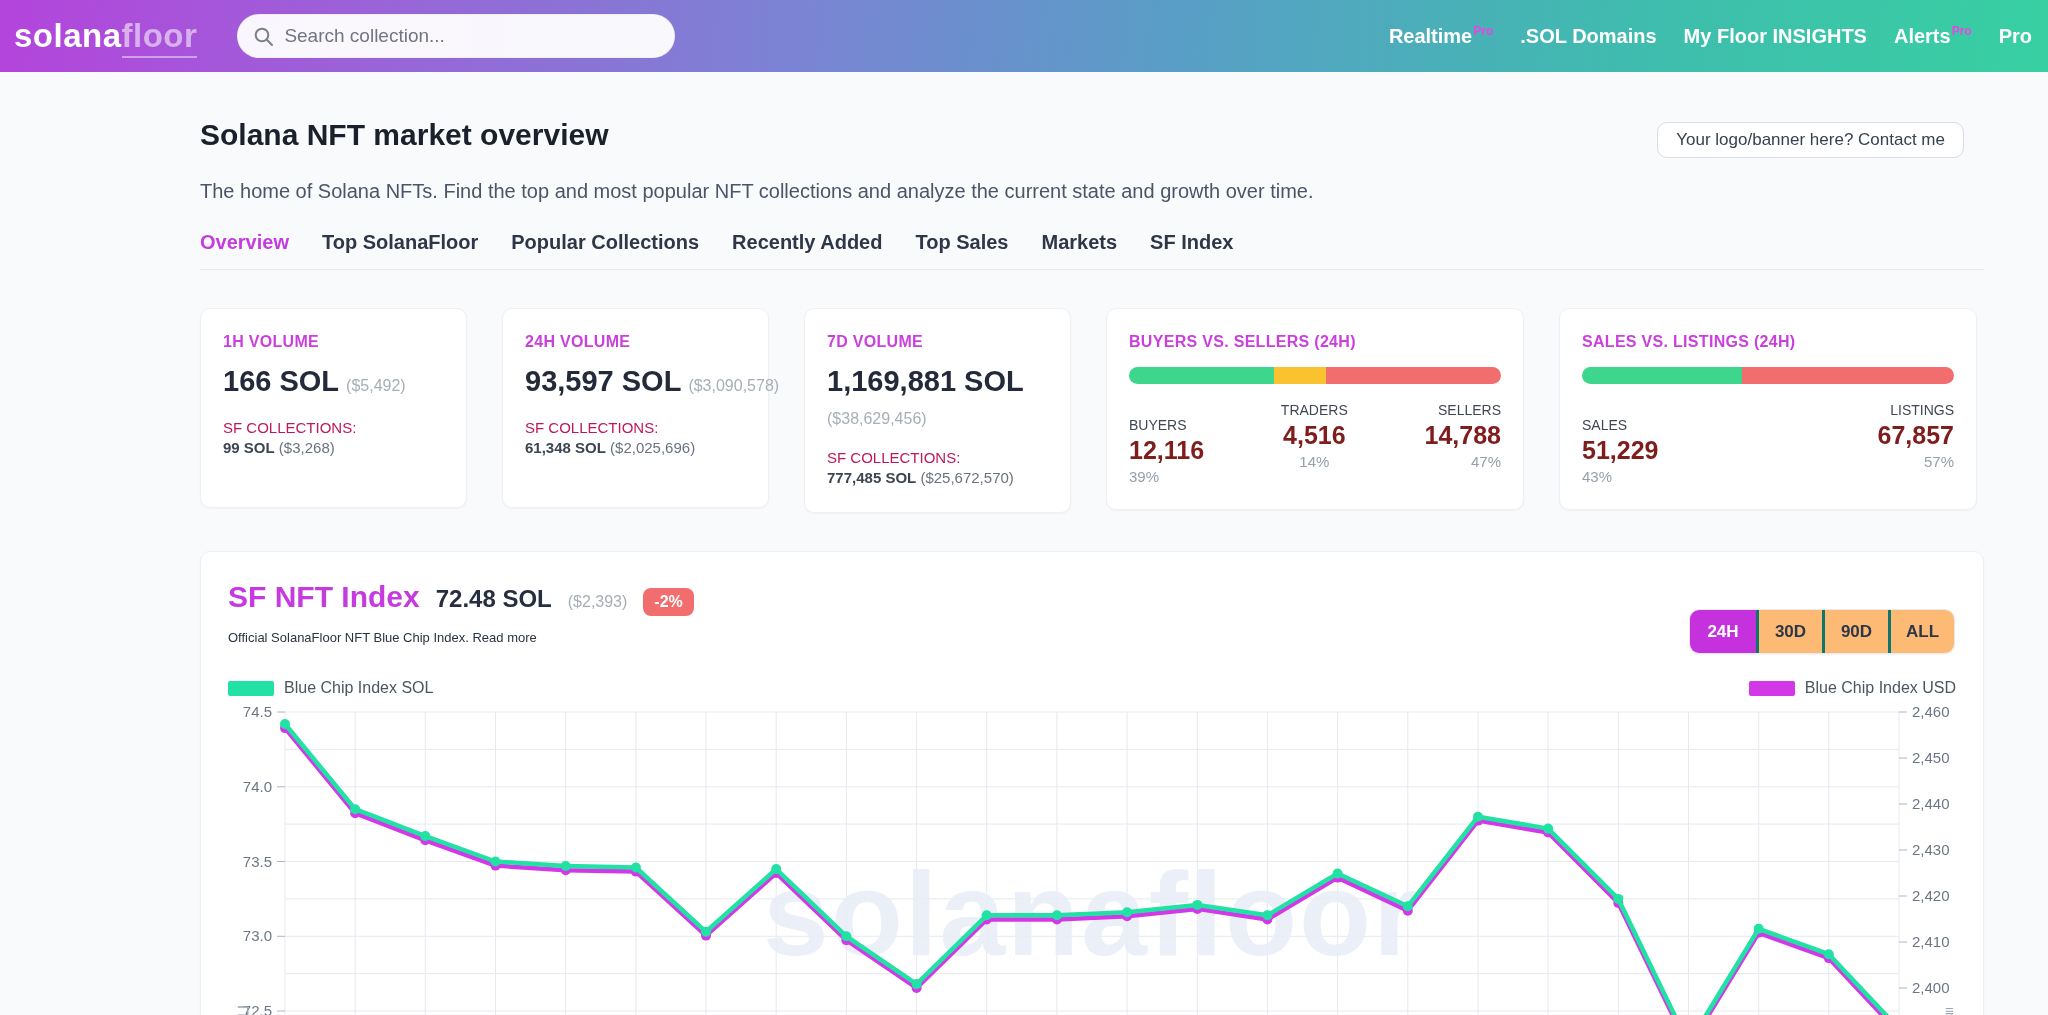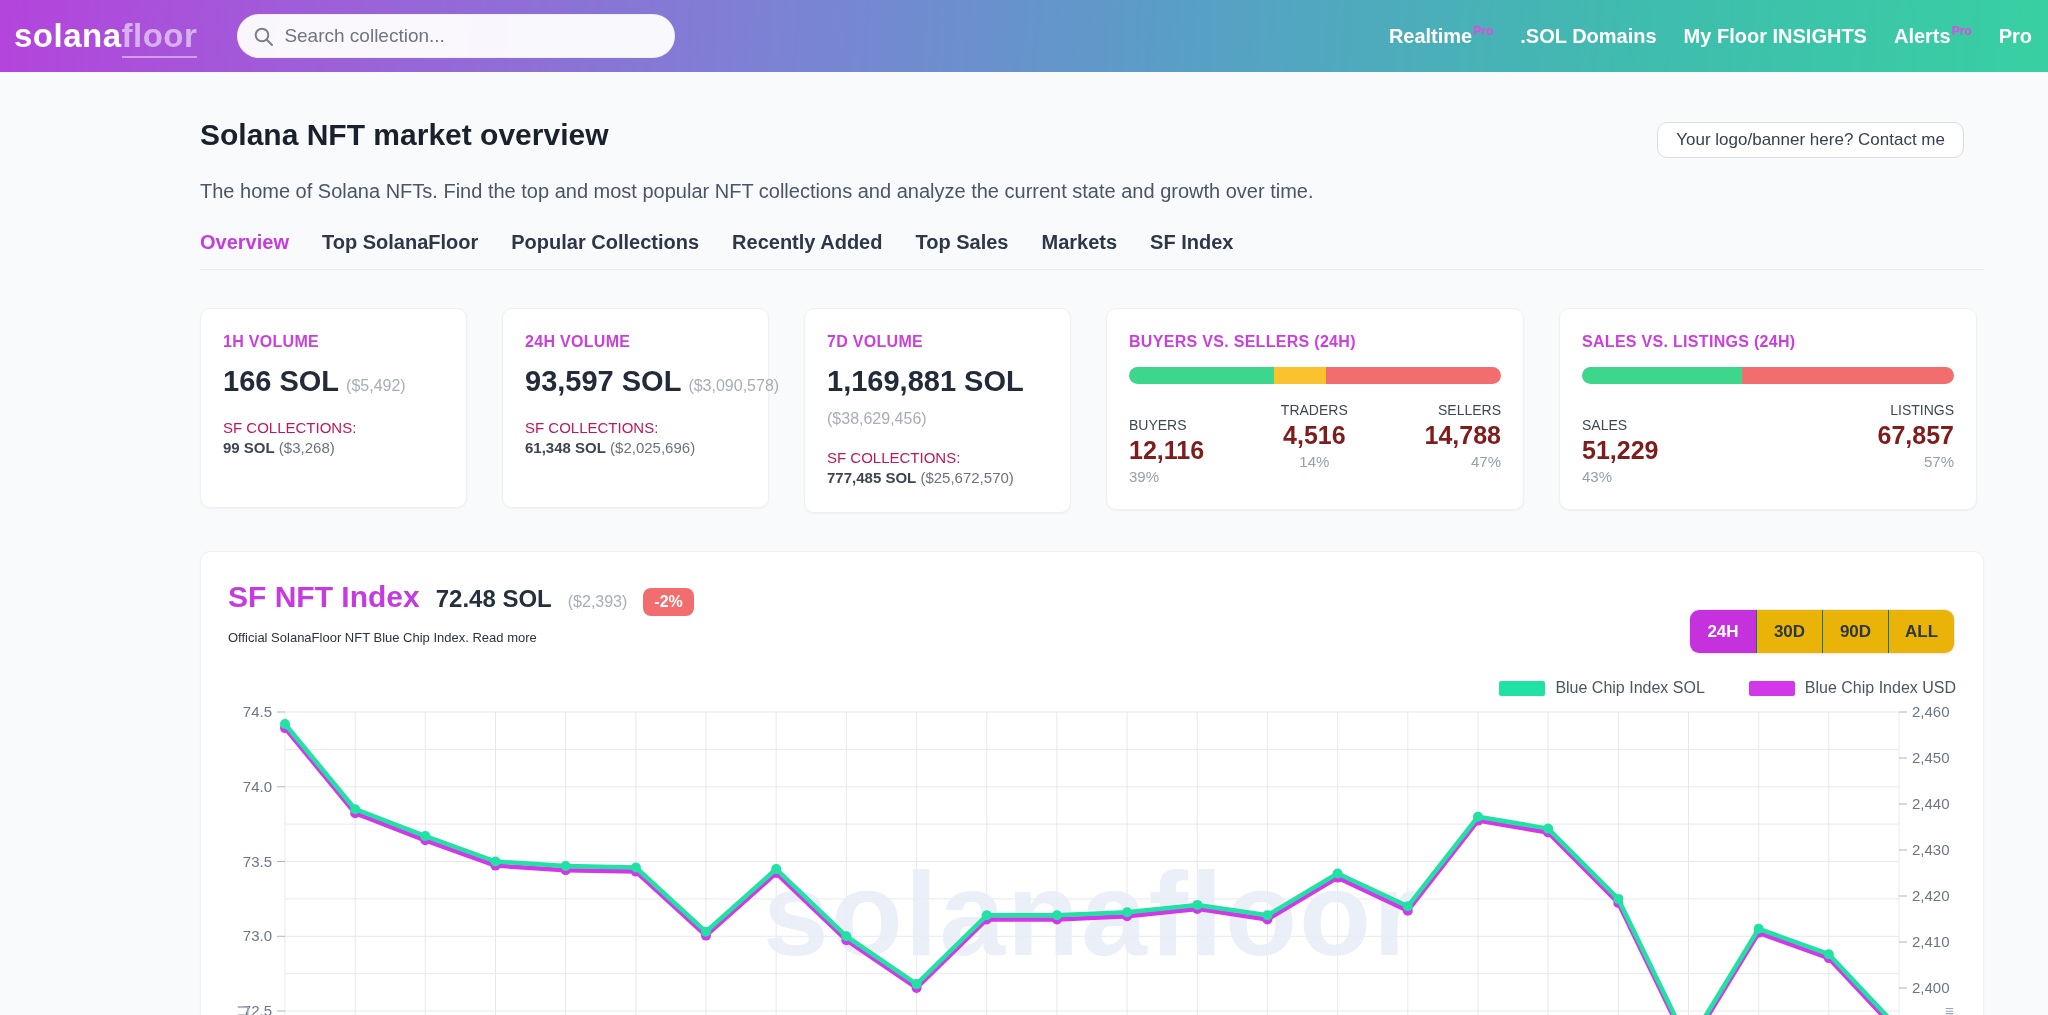--- a/index.html
+++ b/index.html
@@ -72,27 +72,27 @@
   .chart-value { font-size:24px; font-weight:600; color:#252f3f; }
   .chart-usd { font-size:16px; color:#a7aeba; }
   .chart-change { background:#f26d6d; color:#ffffff; font-size:16px; font-weight:700;
                   padding:5px 11px; border-radius:8px; }
   .chart-desc { margin-top:14px; font-size:13px; color:#2a3342; }
   .read-more { color:#2a3342; cursor:pointer; }
 
   .range-group { position:absolute; top:57px; right:28px; display:flex;
                  border:1px solid #e8eaee; border-radius:10px; overflow:hidden;
                  box-shadow:0 1px 2px rgba(16,24,40,.05); }
-  .range-btn { width:66px; height:43px; background:#eab308; border:none; font-family:inherit;
-               border-left:1px solid #0f766e; font-size:17px; font-weight:700;
+  .range-btn { width:66px; height:43px; background:#fdba74; border:none; font-family:inherit;
+               border-left:3px solid #0f766e; font-size:17px; font-weight:700;
                color:#2d3748; cursor:pointer; }
   .range-btn:first-child { border-left:none; }
   .range-btn.active { background:#c431dd; color:#ffffff; }
 
-  .legend { margin-top:34px; display:flex; justify-content:flex-end; align-items:center; gap:44px; }
+  .legend { margin-top:34px; display:flex; justify-content:space-between; align-items:center; gap:44px; }
   .legend-item { display:flex; align-items:center; gap:10px; }
   .legend-swatch { width:46px; height:15px; border-radius:2px; }
   .legend-label { font-size:16px; color:#4b5563; }
 
   .chart-wrap { margin-top:8px; }
 </style>
 </head>
 <body>
 
 <nav class="navbar">

